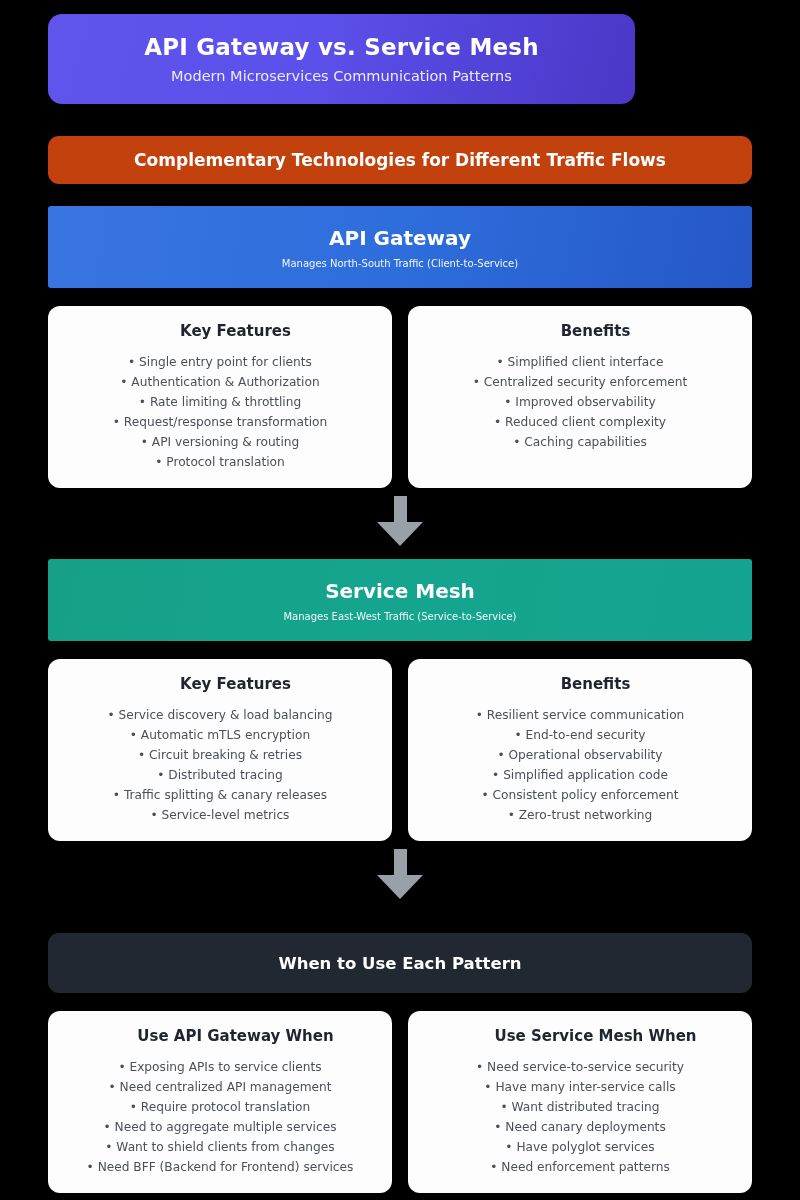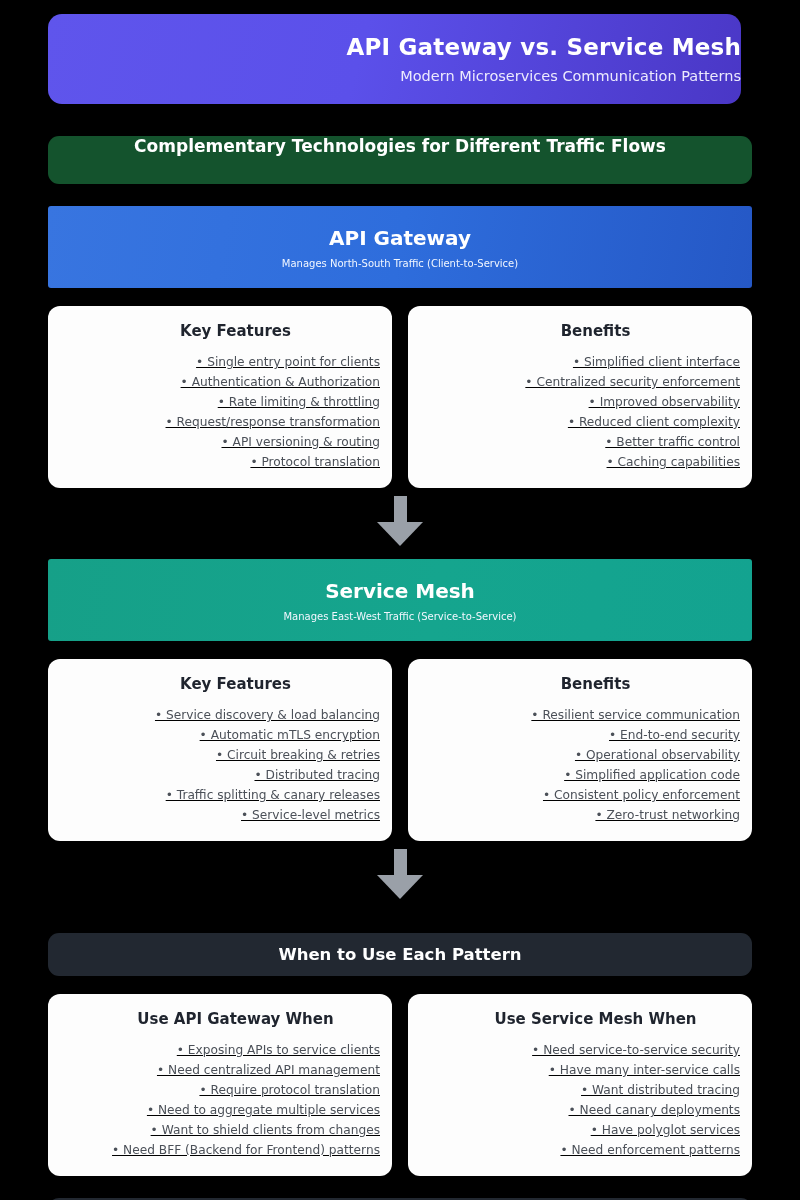--- a/index.html
+++ b/index.html
@@ -18,28 +18,28 @@
     position: relative;
     width: 800px;
     height: 1200px;
     background: #000000;
     box-sizing: border-box;
     padding: 14px 48px 0 48px;
   }
 
   
   .title-banner {
-    width: 693px;
+    width: 587px;
     height: 90px;
     border-radius: 14px;
     background: linear-gradient(105deg, #5f55ec 0%, #5b50ea 45%, #4a37c6 100%);
     box-shadow: 0 4px 10px rgba(0,0,0,0.55);
     display: flex;
     flex-direction: column;
-    align-items: flex-end;
+    align-items: center;
     justify-content: center;
     box-sizing: border-box;
   }
   .title-banner .t1 {
     color: #ffffff;
     font-size: 23px;
     font-weight: bold;
     letter-spacing: 0.2px;
     line-height: 1.2;
   }
@@ -47,39 +47,40 @@
     color: #eceafd;
     font-size: 14.5px;
     font-weight: normal;
     margin-top: 7px;
   }
 
   
   .dark-bar {
     width: 704px;
     border-radius: 11px;
-    background: #14532d;
+    background: #c2410c;
     box-shadow: 0 3px 8px rgba(0,0,0,0.5);
     display: flex;
+    align-items: center;
     justify-content: center;
     box-sizing: border-box;
   }
   .dark-bar.subtitle-bar {
     height: 48px;
     margin-top: 32px;
   }
   .dark-bar .bar-text {
     color: #ffffff;
     font-size: 17px;
     font-weight: bold;
   }
 
   .section-bar {
     width: 704px;
-    height: 43px;
+    height: 60px;
     border-radius: 11px;
     background: #222831;
     box-shadow: 0 3px 8px rgba(0,0,0,0.5);
     display: flex;
     align-items: center;
     justify-content: center;
     margin-top: 26px;
     box-sizing: border-box;
   }
   .section-bar .bar-text {
@@ -142,22 +143,21 @@
     font-size: 15px;
     font-weight: bold;
     margin-bottom: 12px;
     padding-left: 31px;
   }
   .card-list {
     list-style: none;
     margin: 0;
     padding: 0;
     width: 100%;
-    text-align: right;
-    text-decoration: underline;
+    text-align: center;
   }
   .card-list li {
     color: #4b5058;
     font-size: 12.2px;
     line-height: 20px;
     white-space: nowrap;
   }
 
   
   .arrow-wrap {
@@ -239,21 +239,20 @@
         <li>• Protocol translation</li>
       </ul>
     </div>
     <div class="card">
       <div class="card-title">Benefits</div>
       <ul class="card-list">
         <li>• Simplified client interface</li>
         <li>• Centralized security enforcement</li>
         <li>• Improved observability</li>
         <li>• Reduced client complexity</li>
-        <li>• Better traffic control</li>
         <li>• Caching capabilities</li>
       </ul>
     </div>
   </div>
 
   <div class="arrow-wrap">
     <div class="arrow-down">
       <div class="shaft"></div>
       <div class="head"></div>
     </div>
@@ -302,21 +301,21 @@
 
   <div class="card-row">
     <div class="card">
       <div class="card-title">Use API Gateway When</div>
       <ul class="card-list">
         <li>• Exposing APIs to service clients</li>
         <li>• Need centralized API management</li>
         <li>• Require protocol translation</li>
         <li>• Need to aggregate multiple services</li>
         <li>• Want to shield clients from changes</li>
-        <li>• Need BFF (Backend for Frontend) patterns</li>
+        <li>• Need BFF (Backend for Frontend) services</li>
       </ul>
     </div>
     <div class="card">
       <div class="card-title">Use Service Mesh When</div>
       <ul class="card-list">
         <li>• Need service-to-service security</li>
         <li>• Have many inter-service calls</li>
         <li>• Want distributed tracing</li>
         <li>• Need canary deployments</li>
         <li>• Have polyglot services</li>

